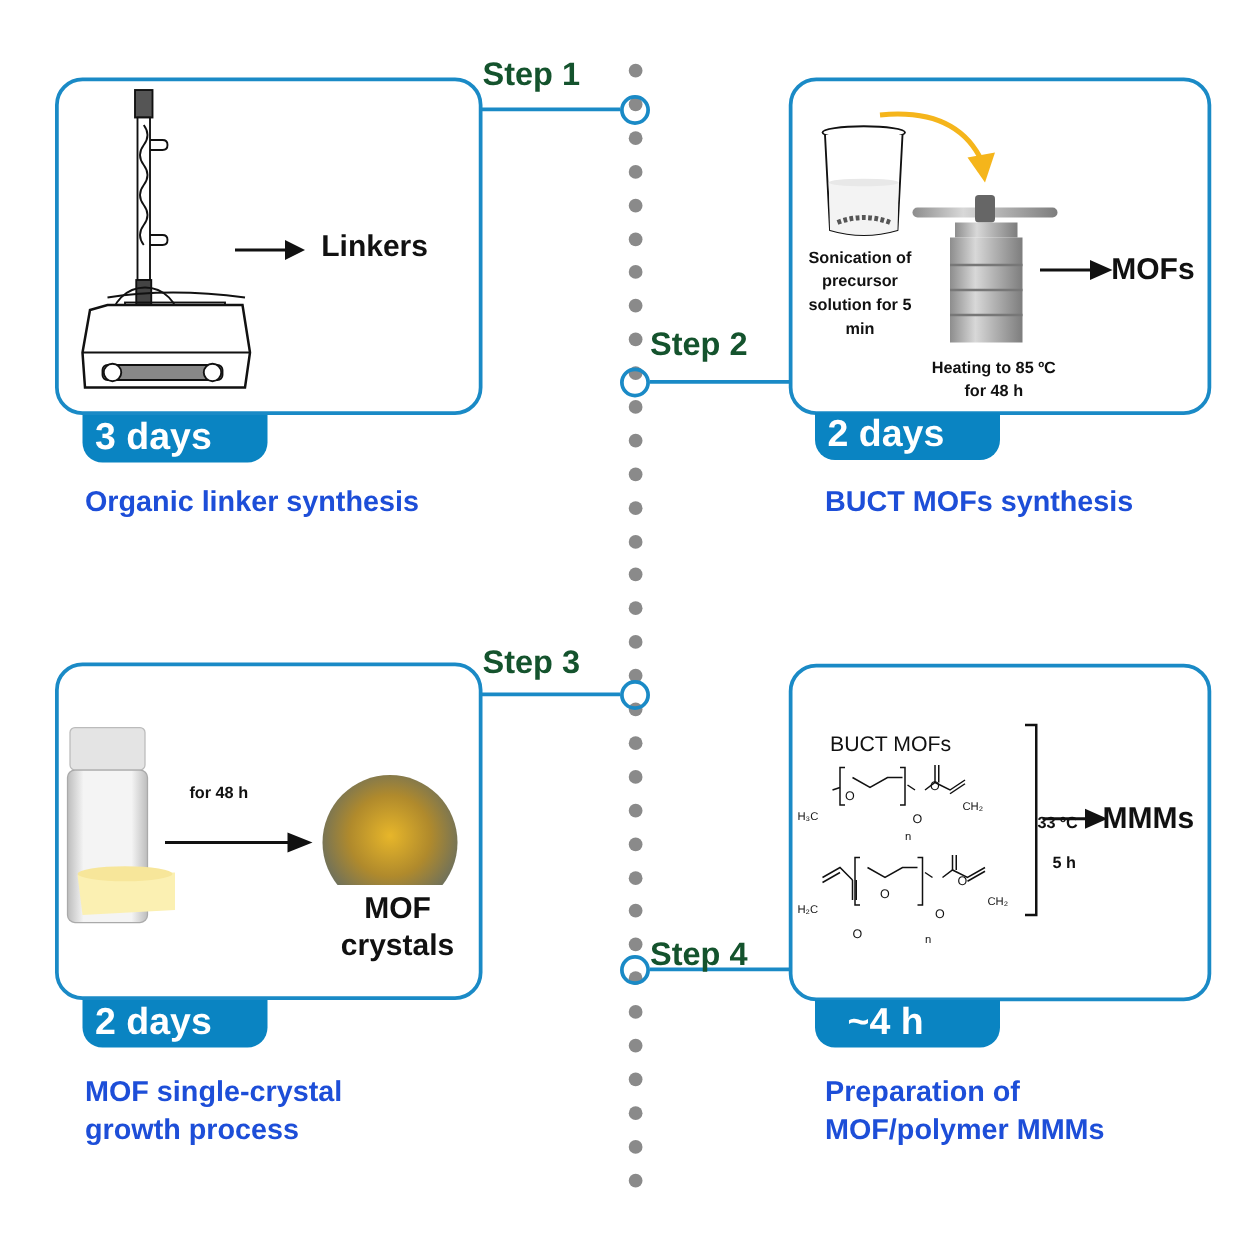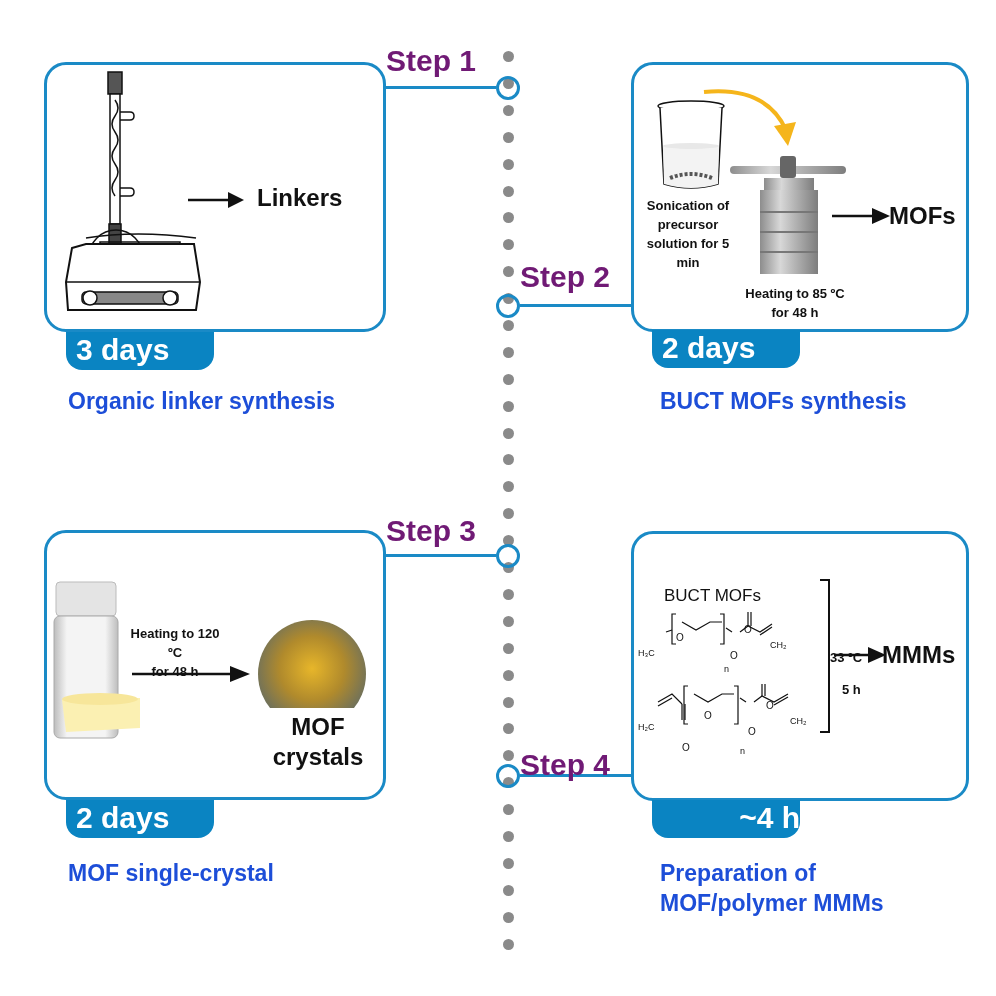--- a/index.html
+++ b/index.html
@@ -1,20 +1,20 @@
 <!DOCTYPE html>
 <html><head>
 <meta charset="utf-8">
 <style>
   html, body { margin:0; padding:0; background:#ffffff; }
   body { width:996px; height:996px; position:relative; overflow:hidden; font-family:"Liberation Sans", sans-serif; color:#111; }
   .abs { position:absolute;margin-top:20px; }
   .card { position:absolute; border:3px solid #1a8ac6; border-radius:22px; background:#fff; box-sizing:border-box; }
   .badge { position:absolute; background:#0a84c2; color:#fff; font-weight:bold; font-size:30px; border-radius:0 0 16px 16px; padding-left:10px; box-sizing:border-box; line-height:36px; }
-  .step-label { position:absolute; color:#701a75; font-weight:bold; font-size:30px; }
+  .step-label { position:absolute; color:#14532d; font-weight:bold; font-size:26px; }
   .caption { position:absolute; font-weight:bold; font-size:23px; line-height:30px; color:#1d4ed8; }
   .connector { position:absolute; height:3px; background:#1a8ac6; }
   .ring { position:absolute; width:24px; height:24px; border:3px solid #1a8ac6; border-radius:50%; box-sizing:border-box; background:transparent; }
   .dot { position:absolute; width:11px; height:11px; background:#8a8a8a; border-radius:50%; }
   .lbl { position:absolute; font-weight:bold; color:#111; }
   svg { position:absolute; overflow:visible; }
 </style>
 </head>
 <body>
 
@@ -155,21 +155,20 @@
       <stop offset="0.8" stop-color="#f4f4f4"></stop>
       <stop offset="1" stop-color="#bdbdbd"></stop>
     </linearGradient>
   </defs>
   <rect x="4" y="0" width="60" height="34" rx="4" fill="#e4e4e4" stroke="#bbb"></rect>
   <rect x="2" y="34" width="64" height="122" rx="6" fill="url(#glass)" stroke="#aaa"></rect>
   <path d="M10 118 L88 116 L88 146 L14 150 Z" fill="#fbf0b2"></path>
   <ellipse cx="48" cy="117" rx="38" ry="6" fill="#f7e69a"></ellipse>
 </svg>
 <div class="lbl" style="left:122px; top:624px; width:106px; text-align:center; font-size:13px; line-height:19px;">
-  <div>Heating to 120 ºC</div>
   <div>for 48 h</div>
 </div>
 <svg style="left:132px; top:664px;" width="120" height="20" viewBox="0 0 120 20">
   <line x1="0" y1="10" x2="100" y2="10" stroke="#111" stroke-width="2.5"></line>
   <polygon points="98,2 118,10 98,18" fill="#111"></polygon>
 </svg>
 <svg style="left:256px; top:618px;" width="112" height="92" viewBox="0 0 112 92">
   <defs>
     <radialGradient id="crys" cx="0.5" cy="0.45" r="0.6">
       <stop offset="0" stop-color="#e7b62a"></stop>
@@ -183,20 +182,21 @@
   <circle cx="56" cy="56" r="54" fill="url(#crys)" clip-path="url(#cc)"></circle>
 </svg>
 <div class="lbl" style="left:262px; top:712px; width:112px; text-align:center; font-size:24px; line-height:30px;">
   <div>MOF</div>
   <div>crystals</div>
 </div>
 
 <div class="badge" style="left:66px; top:800px; width:148px; height:38px;">2 days</div>
 <div class="caption" style="left:68px; top:858px;">
   <div>MOF single-crystal</div>
+  <div>growth process</div>
 </div>
 
 <div class="card" style="left:631px; top:531px; width:338px; height:270px;"></div>
 <div class="connector" style="left:520px; top:774px; width:113px;"></div>
 <div class="ring" style="left:496px; top:764px;"></div>
 <div class="step-label" style="left:520px; top:748px;">Step 4</div>
 
 <div class="abs" style="left:664px; top:566px; font-size:17px; color:#111;">BUCT MOFs</div>
 
 <svg style="left:636px; top:602px;" width="180" height="50" viewBox="0 0 180 50">
@@ -238,17 +238,17 @@
   <path d="M2 2 L11 2 L11 154 L2 154" stroke="#111" stroke-width="2" fill="none"></path>
 </svg>
 <div class="abs" style="left:830px; top:630px; font-size:13px; font-weight:bold;">33 ºC</div>
 <svg style="left:834px; top:646px;" width="56" height="18" viewBox="0 0 56 18">
   <line x1="0" y1="9" x2="38" y2="9" stroke="#111" stroke-width="2.5"></line>
   <polygon points="34,1 52,9 34,17" fill="#111"></polygon>
 </svg>
 <div class="abs" style="left:842px; top:662px; font-size:13px; font-weight:bold;">5 h</div>
 <div class="lbl" style="left:882px; top:641px; font-size:24px;">MMMs</div>
 
-<div class="badge" style="left:652px; top:800px; width:148px; height:38px; padding-left:26px;text-align:right;">~4 h</div>
+<div class="badge" style="left:652px; top:800px; width:148px; height:38px; padding-left:26px;">~4 h</div>
 <div class="caption" style="left:660px; top:858px;">
   <div>Preparation of</div>
   <div>MOF/polymer MMMs</div>
 </div>
 
 </body></html>

